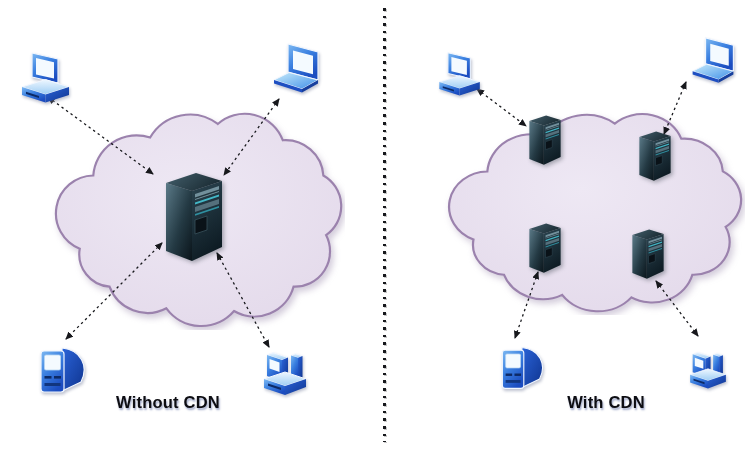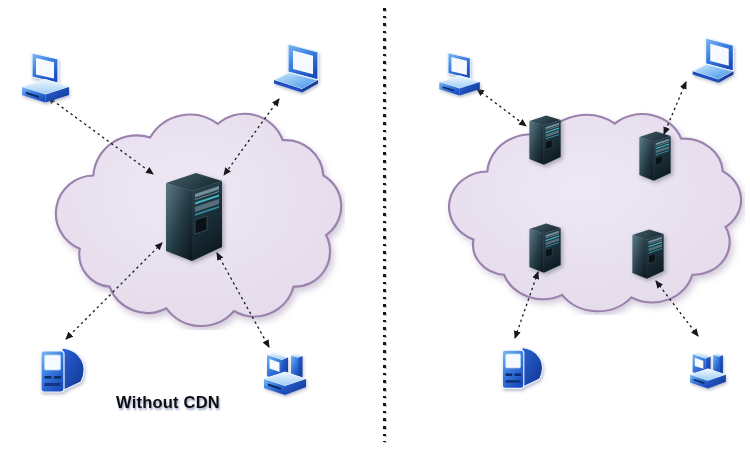--- a/index.html
+++ b/index.html
@@ -190,15 +190,16 @@
     <svg class="icon server" style="left:261px;top:128px" width="38" height="54">
         <use href="#sym-server"></use>
       </svg>
     <svg class="icon server" style="left:151px;top:220px" width="38" height="54">
         <use href="#sym-server"></use>
       </svg>
     <svg class="icon server" style="left:254px;top:226px" width="38" height="54">
         <use href="#sym-server"></use>
       </svg>
 
+    <div class="panel-label">With CDN</div>
   </section>
 
 </div>
 
 </body></html>

